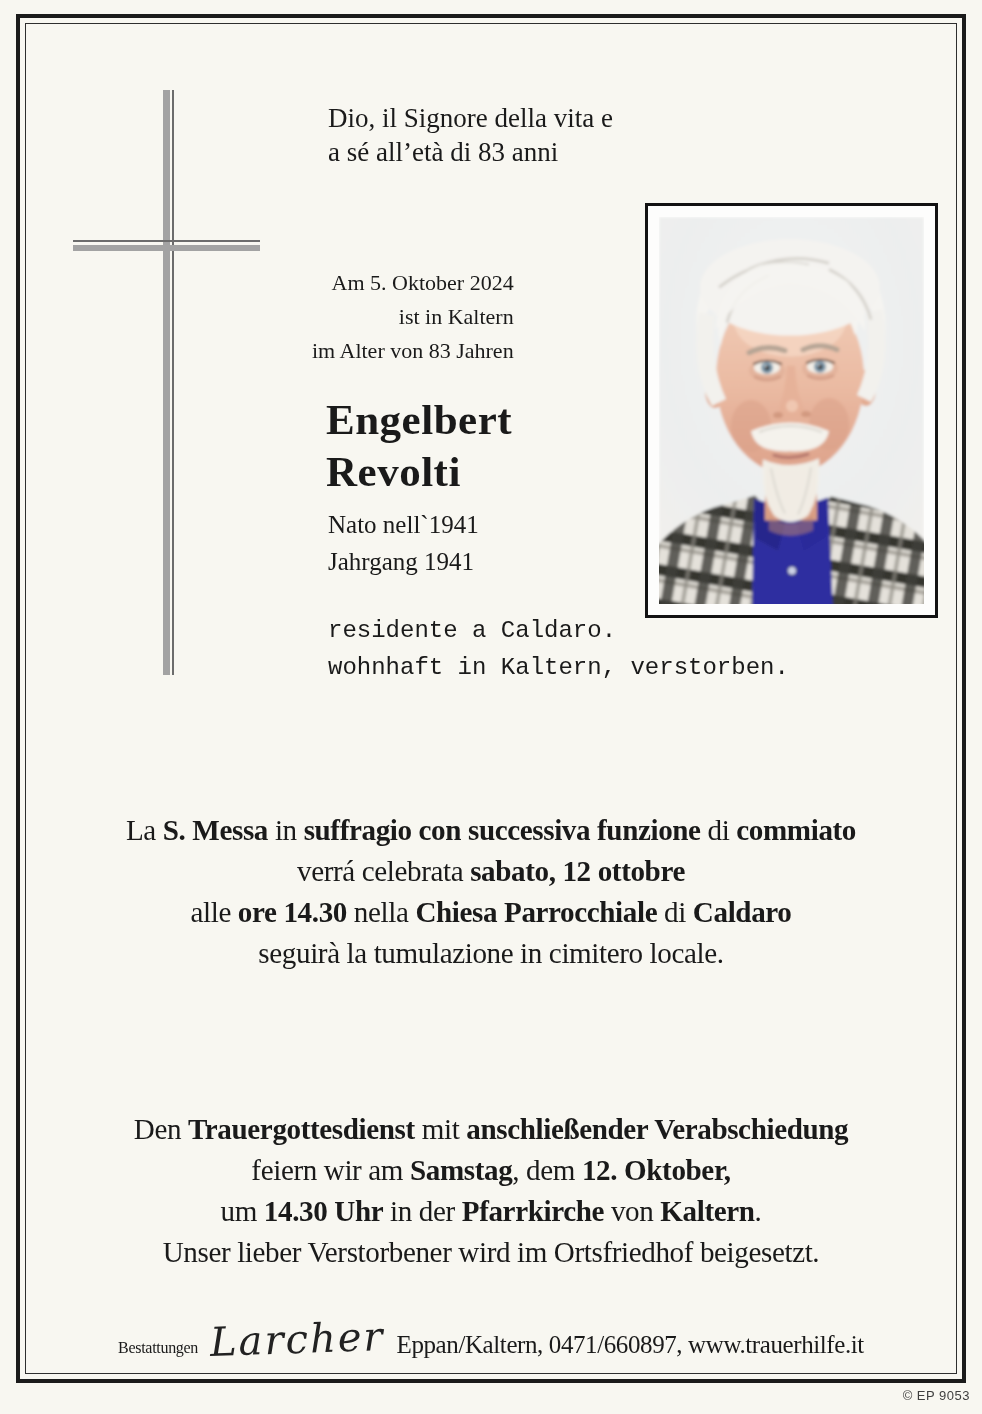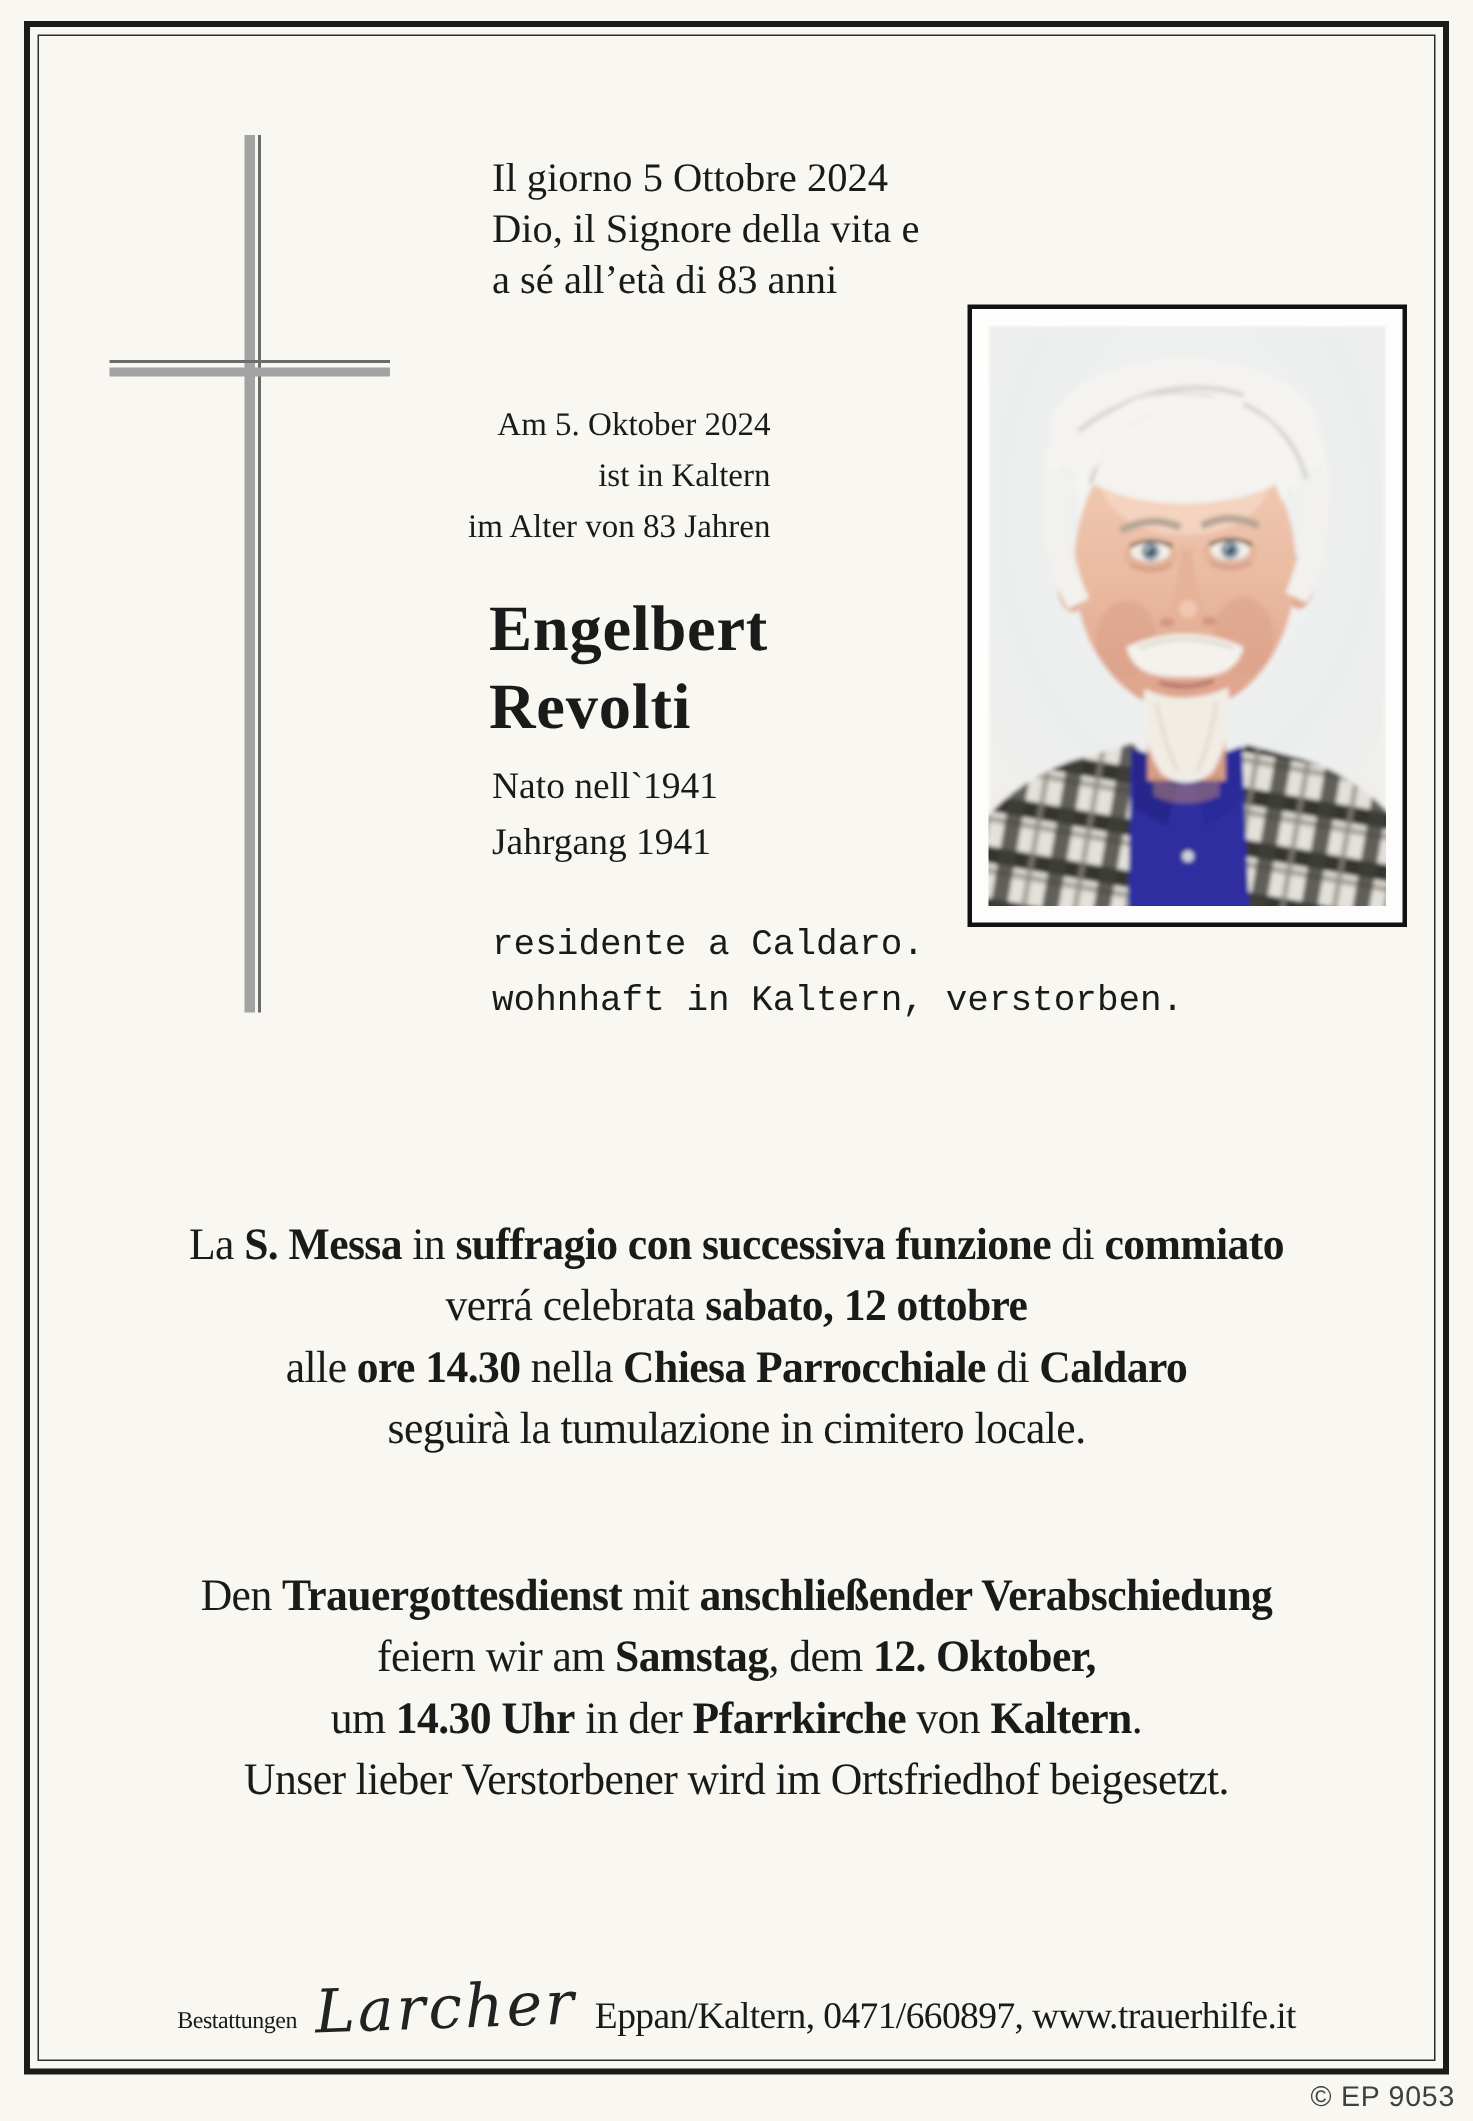--- a/index.html
+++ b/index.html
@@ -39,56 +39,55 @@
   .photo{
     position:absolute;left:645px;top:203px;width:293px;height:415px;
     background:#fdfdfc;border:3px solid #121212;padding:11px;
   }
   .photo svg{width:100%;height:100%;display:block;}
   
   .announce{position:absolute;left:30px;right:30px;text-align:center;font-size:30px;letter-spacing:-0.4px;}
   .announce .line{line-height:41px;transform:scaleX(.97);transform-origin:center;}
   .announce .b, .b{font-weight:bold;}
   .announce-it{top:809px;}
-  .announce-de{top:1043px;}
+  .announce-de{top:1108px;}
   
   .footer{
     position:absolute;left:0;right:0;top:1316px;
     display:flex;justify-content:center;align-items:baseline;gap:12px;
     white-space:nowrap;
   }
   .footer .prefix{font-size:16px;letter-spacing:-0.3px;}
   .footer .brand{
     font-size:40px;font-style:italic;font-family:"DejaVu Serif",serif;
     letter-spacing:2px;transform:rotate(-2deg);display:inline-block;color:#222;
   }
   .footer .suffix{font-size:25px;letter-spacing:-0.4px;}
   .print-code{
     position:absolute;right:12px;top:1388px;
     font-family:"Liberation Sans","DejaVu Sans",sans-serif;
-    font-size:19px;color:#3f3f3f;letter-spacing:.5px;
+    font-size:13px;color:#3f3f3f;letter-spacing:.5px;
   }
 </style>
 </head>
 <body>
 
 <div class="card">
 
   <div class="frame-outer"></div>
   <div class="frame-inner"></div>
 
   <div>
     <div class="cross-v-bar"></div>
     <div class="cross-v-line"></div>
     <div class="cross-h-line"></div>
     <div class="cross-h-bar"></div>
   </div>
 
   <div class="block it-intro">
-    <div>Il giorno 5 Ottobre 2024</div>
     <div>Dio, il Signore della vita e</div>
     <div>a sé all’età di 83 anni</div>
   </div>
 
   <div class="block de-intro">
     <div>Am 5. Oktober 2024</div>
     <div>ist in Kaltern</div>
     <div>im Alter von 83 Jahren</div>
   </div>
 

